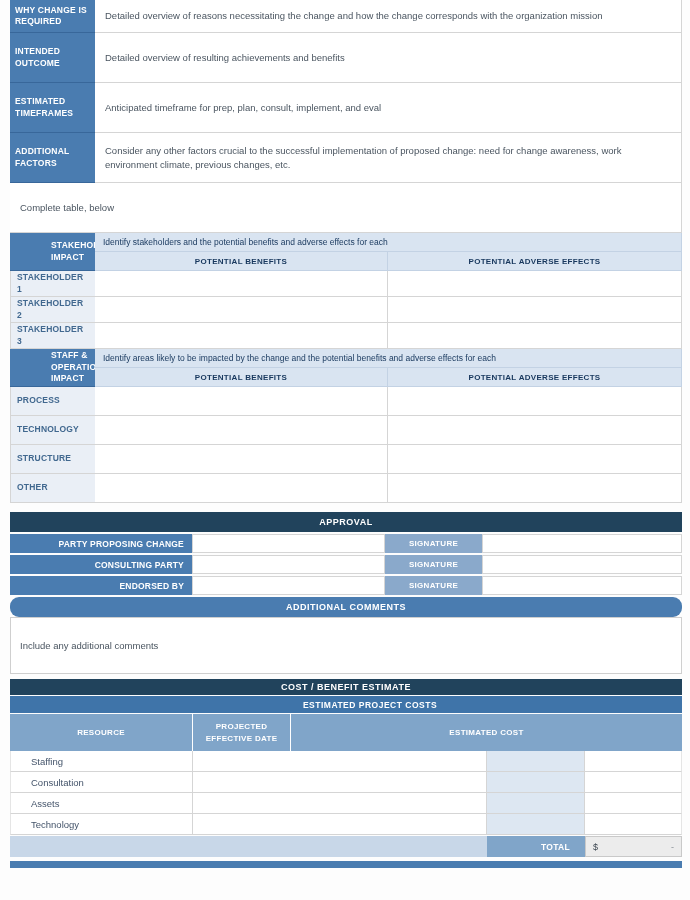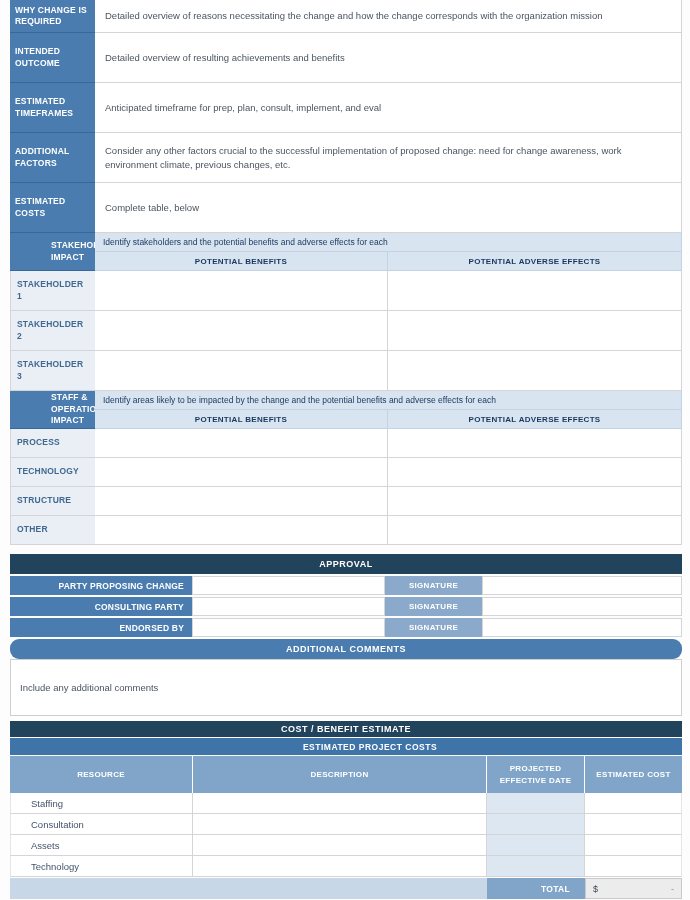--- a/index.html
+++ b/index.html
@@ -55,21 +55,21 @@
   .subhdr > div {
     background: #d9e4f1; color: #17375d;
     font-size: 8px; font-weight: bold; letter-spacing: .3px;
     display: flex; align-items: center; justify-content: center;
     border-bottom: 1px solid #c3d2e4; border-right: 1px solid #c3d2e4;
   }
   .col-benefits { width: 293px; flex: 0 0 293px; }
   .col-adverse  { flex: 1; }
   .imp-row { display: flex; }
   .imp-row .lbl-light { width: 85px; flex: 0 0 85px; }
-  .h38 { height: 40px; } .h29 { height: 29px; }
+  .h38 { height: 26px; } .h29 { height: 29px; }
 
   .gap9 { height: 9px; } .gap5 { height: 5px; } .gap4 { height: 4px; }
 
   
   .bar-dark {
     background: #21435c; color: #ffffff; text-align: center;
     font-size: 9px; font-weight: bold; letter-spacing: .5px;
     display: flex; align-items: center; justify-content: center;
   }
   .bar-med {
@@ -160,21 +160,20 @@
       </div>
       <div class="flexrow h50">
         <div class="lbl-dark ovr-label">ESTIMATED TIMEFRAMES</div>
         <div class="cell-white desc ovr-desc">Anticipated timeframe for prep, plan, consult, implement, and eval</div>
       </div>
       <div class="flexrow h50">
         <div class="lbl-dark ovr-label">ADDITIONAL FACTORS</div>
         <div class="cell-white desc ovr-desc">Consider any other factors crucial to the successful implementation of proposed change: need for change awareness, work environment climate, previous changes, etc.</div>
       </div>
       <div class="flexrow h50">
-        <div class="lbl-dark ovr-label">ESTIMATED COSTS</div>
         <div class="cell-white desc ovr-desc">Complete table, below</div>
       </div>
     </div>
 
     <div>
       <div class="flexrow">
         <div class="lbl-dark imp-head-left">STAKEHOLDERS IMPACT</div>
         <div class="imp-head-right">
           <div class="strip">Identify stakeholders and the potential benefits and adverse effects for each</div>
           <div class="subhdr">
@@ -259,21 +258,20 @@
       <div class="comments-box">Include any additional comments</div>
     </div>
 
     <div class="gap5"></div>
 
     <div>
       <div class="bar-dark h16">COST / BENEFIT ESTIMATE</div>
       <div class="bar-med2 h17" style="margin-top:1px;padding-left:48px;">ESTIMATED PROJECT COSTS</div>
       <div class="cost-hdr">
         <div class="c-resource">RESOURCE</div>
-        <div class="c-desc">DESCRIPTION</div>
         <div class="c-proj">PROJECTED EFFECTIVE DATE</div>
         <div class="c-est">ESTIMATED COST</div>
       </div>
       <div class="cost-row">
         <div class="c-resource">Staffing</div>
         <div class="c-desc"></div>
         <div class="c-proj"></div>
         <div class="c-est"></div>
       </div>
       <div class="cost-row">

